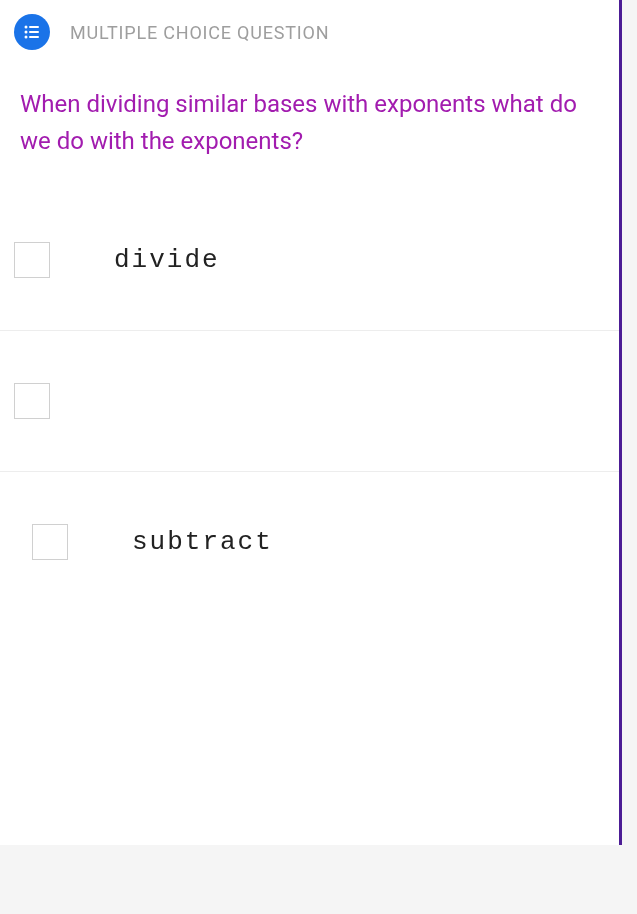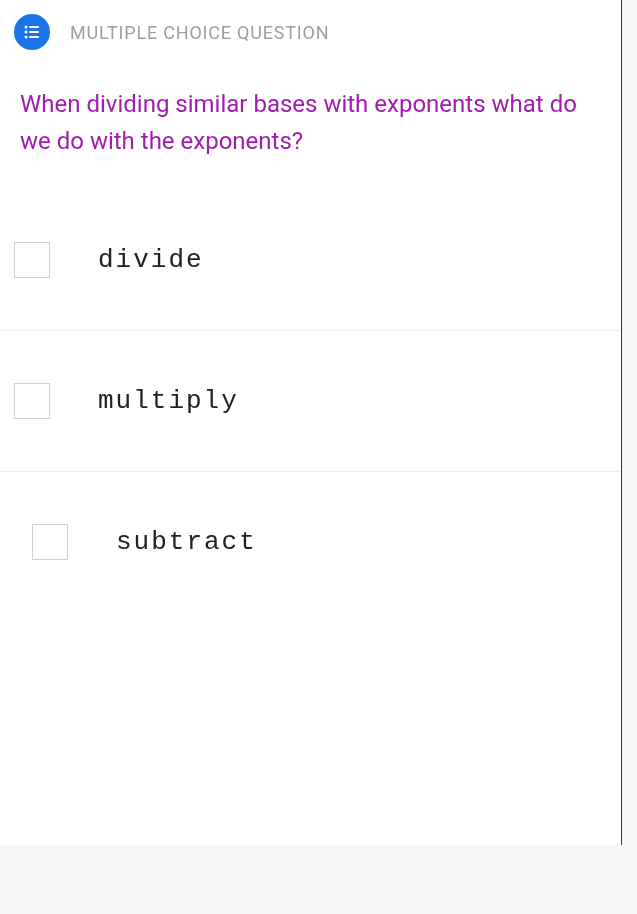--- a/index.html
+++ b/index.html
@@ -11,21 +11,21 @@
       font-family: -apple-system, BlinkMacSystemFont, "Segoe UI", Roboto, Helvetica, Arial, sans-serif;
       width: 637px;
       height: 914px;
       background: #f5f5f5;
       overflow: hidden;
     }
     .card {
       background: #ffffff;
       width: 622px;
       height: 845px;
-      border-right: 1px solid #4c1d95;
+      border-right: 3px solid #4c1d95;
     }
     .header {
       display: flex;
       align-items: center;
       gap: 20px;
       padding: 14px 0 14px 14px;
     }
     .icon-circle {
       width: 36px;
       height: 36px;
@@ -57,21 +57,21 @@
       font-weight: 400;
     }
     .options {
       margin-top: 40px;
     }
     .option-row {
       display: flex;
       align-items: center;
       padding: 52px 0 52px 14px;
       border-bottom: 1px solid #ededed;
-      gap: 48px;
+      gap: 64px;
     }
     .option-row:first-child {
       padding-top: 20px;
     }
     .option-row:last-child {
       border-bottom: none;
       padding-left: 32px;
     }
     .checkbox {
       width: 36px;
@@ -110,20 +110,19 @@
 
   <div class="question-text">When dividing similar bases with exponents what do we do with the exponents?</div>
 
   <div class="options">
     <div class="option-row">
       <div class="checkbox"></div>
       <div class="option-label">divide</div>
     </div>
     <div class="option-row">
       <div class="checkbox"></div>
-      <div class="option-label">multiply</div>
     </div>
     <div class="option-row">
       <div class="checkbox"></div>
       <div class="option-label">subtract</div>
     </div>
   </div>
 </div>
 
 </body></html>

